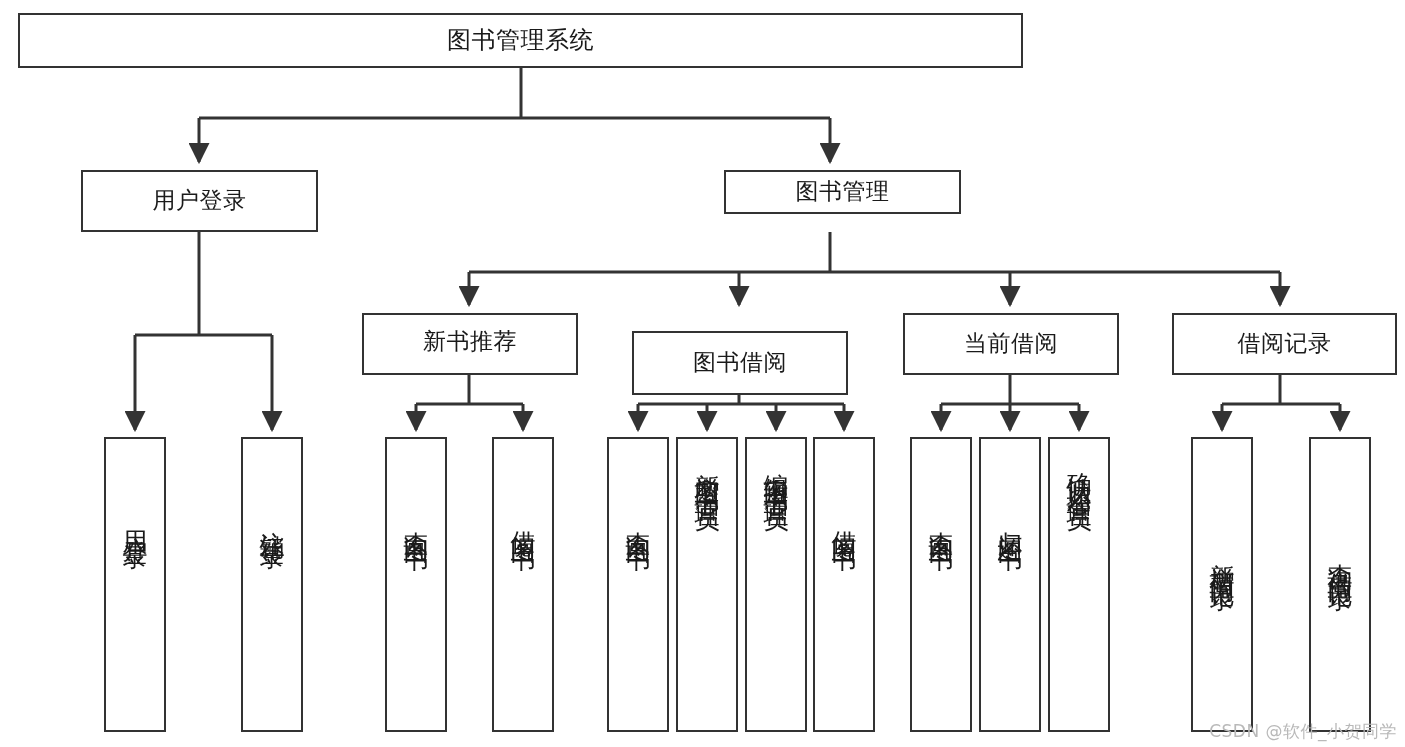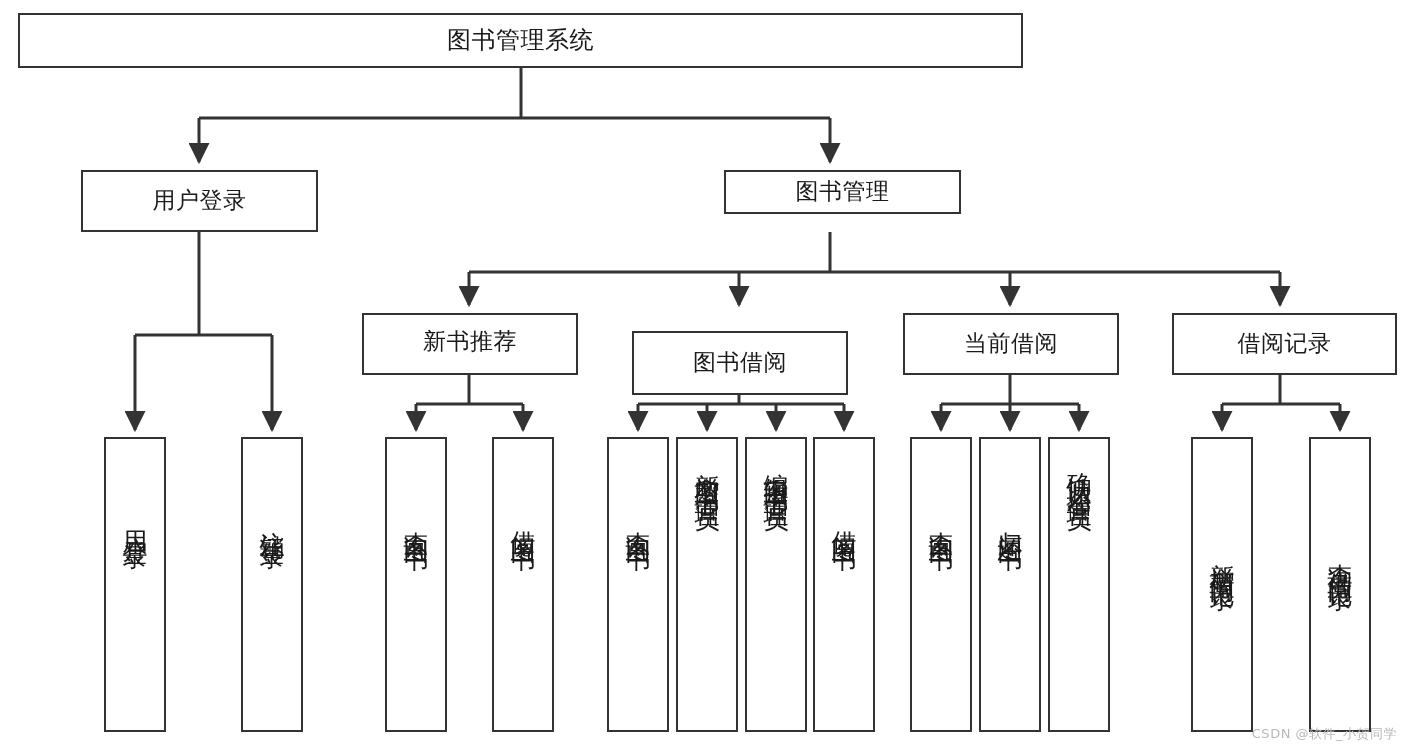--- a/index.html
+++ b/index.html
@@ -68,21 +68,21 @@
   .node.vert.midlow .node-label {
     padding-top: 90px;
   }
   .node.vert.low .node-label {
     padding-top: 58px;
   }
   #watermark {
     position: absolute;
     right: 8px;
     bottom: 4px;
-    font-size: 13px;
+    font-size: 17px;
     color: #b9b9b9;
     letter-spacing: 0.5px;
     white-space: nowrap;
   }
 </style>
 </head>
 <body>
 
 <div id="diagram-root">
 

